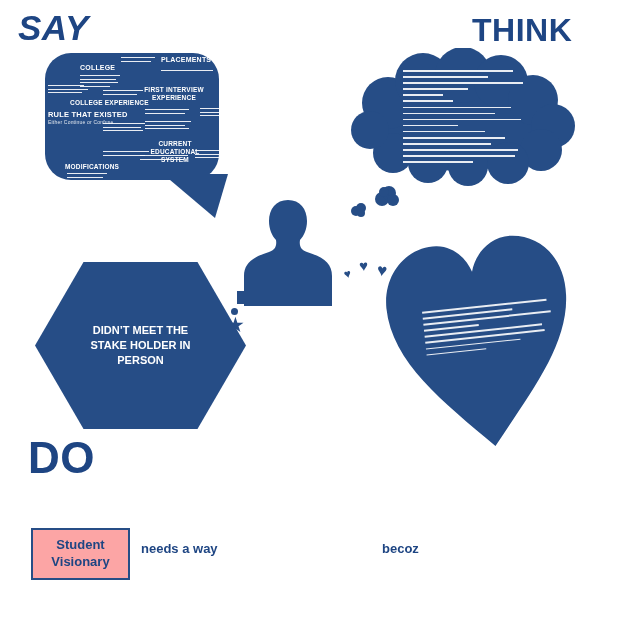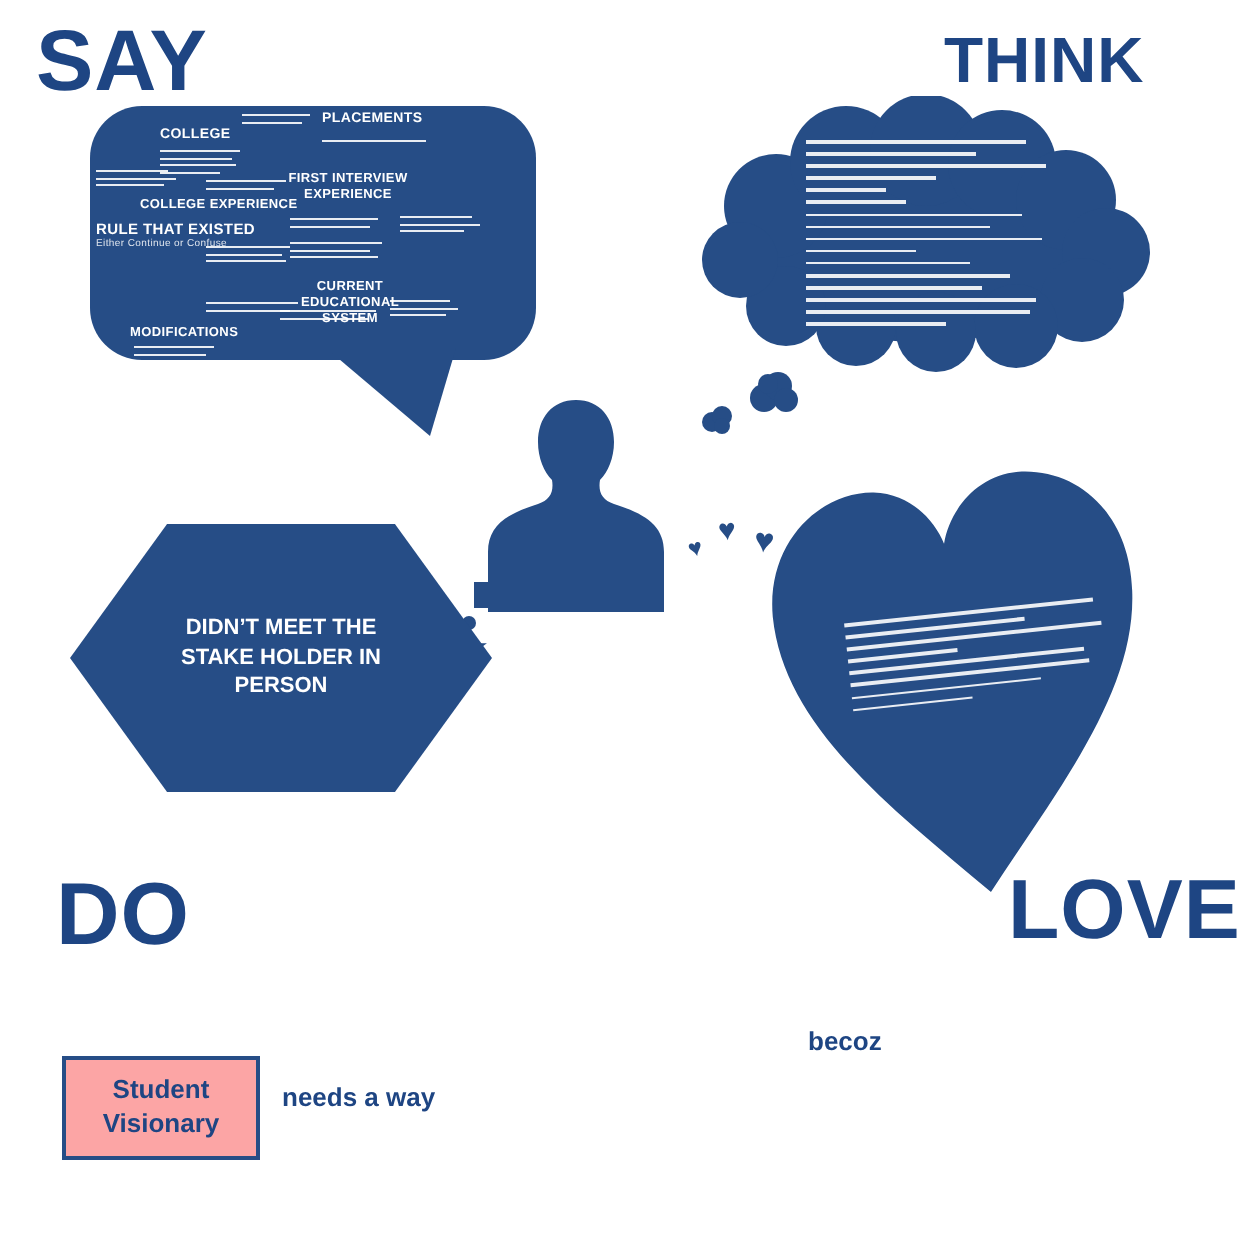--- a/index.html
+++ b/index.html
@@ -1,28 +1,28 @@
 <!DOCTYPE html>
 <html><head>
 <meta charset="utf-8">
 <style>
   html,body{margin:0;padding:0;background:#ffffff;}
   .canvas{position:relative;width:621px;height:621px;background:#ffffff;overflow:hidden;
           font-family:"Liberation Sans",sans-serif;color:#1e4583;}
 
   .h{position:absolute;font-weight:bold;color:#1e4583;letter-spacing:.5px;line-height:1;}
-  #h-say{left:18px;top:10px;font-size:43px;}
+  #h-say{left:18px;top:10px;font-size:35px;font-style:italic;}
   #h-think{left:472px;top:14px;font-size:32px;}
   #h-do{left:28px;top:436px;font-size:44px;}
   #h-love{left:504px;top:434px;font-size:42px;}
 
   .fill{position:absolute;background:#264d86;}
 
   
-  #bubble{left:45px;top:53px;width:223px;height:127px;border-radius:26px;}
+  #bubble{left:45px;top:53px;width:174px;height:127px;border-radius:26px;}
   #bubble-tail{position:absolute;left:158px;top:172px;width:72px;height:48px;}
   .bubble-sec{position:absolute;color:#fff;font-weight:bold;font-size:6.5px;line-height:1.2;
               letter-spacing:.2px;white-space:nowrap;}
   .bubble-sec.wrap{white-space:normal;text-align:center;}
   .sub{display:block;font-size:5px;font-weight:normal;opacity:.85;}
 
   
   .lines{position:absolute;display:flex;flex-direction:column;gap:2.4px;}
   .lines i{display:block;height:1.2px;background:rgba(255,255,255,.9);}
   .lines.big{gap:4.6px;}
@@ -38,49 +38,48 @@
   #trail-square{left:237px;top:291px;width:13px;height:13px;}
   #trail-dot{position:absolute;left:231px;top:308px;width:7px;height:7px;border-radius:50%;background:#264d86;}
   .glyph{position:absolute;color:#264d86;line-height:1;}
   #trail-star{left:226px;top:314px;font-size:21px;}
   #heart-1{left:344px;top:268px;font-size:12px;transform:rotate(-14deg);}
   #heart-2{left:359px;top:258px;font-size:15px;transform:rotate(-4deg);}
   #heart-3{left:377px;top:262px;font-size:17px;transform:rotate(6deg);}
   .blob{position:absolute;}
 
   
-  #hexagon{left:35px;top:262px;width:211px;height:134px;
+  #hexagon{left:35px;top:262px;width:211px;height:167px;
      clip-path:polygon(0 50%,23% 0,77% 0,100% 50%,77% 100%,23% 100%);
      display:flex;align-items:center;justify-content:center;}
   #hexagon-text{width:128px;text-align:center;color:#fff;font-weight:bold;font-size:11px;line-height:1.35;}
 
   
   #cloud{position:absolute;left:343px;top:48px;width:232px;height:140px;}
   #big-heart{position:absolute;left:380px;top:222px;width:202px;height:242px;transform:rotate(-8deg);}
 
   
   .box{position:absolute;border:2px solid #264d86;background:#fca5a5;color:#1e4583;font-weight:bold;
        box-sizing:border-box;display:flex;align-items:center;}
   #subject-box{left:31px;top:528px;width:99px;height:52px;justify-content:center;text-align:center;
        font-size:13px;line-height:1.3;}
   #method-box{left:220px;top:523px;width:156px;height:78px;font-size:12px;line-height:1.35;padding:6px 10px;}
   #reason-box{left:426px;top:523px;width:153px;height:78px;font-size:12px;line-height:1.35;padding:6px 12px;}
   .conn{position:absolute;color:#1e4583;font-weight:bold;font-size:13px;}
   #conn-1{left:141px;top:541px;}
-  #conn-2{left:382px;top:513px;margin-left:22px;}
+  #conn-2{left:382px;top:541px;}
 </style>
 </head>
 <body>
 
 <div class="canvas">
 
   <div class="h" id="h-say">SAY</div>
   <div class="h" id="h-do">DO</div>
   <div class="h" id="h-think">THINK</div>
-  <div class="h" id="h-love">LOVE</div>
 
   <div class="fill" id="bubble">
     <div class="bubble-sec" style="left:35px;top:11px;font-size:7px;">COLLEGE</div>
     <div class="bubble-sec" style="left:116px;top:3px;font-size:7px;">PLACEMENTS</div>
     <div class="bubble-sec" style="left:25px;top:46px;">COLLEGE EXPERIENCE</div>
     <div class="bubble-sec wrap" style="left:98px;top:33px;width:62px;">FIRST INTERVIEW EXPERIENCE</div>
     <div class="bubble-sec" style="left:3px;top:57px;font-size:7.5px;">
       <span>RULE THAT EXISTED</span>
       <span class="sub">Either Continue or Confuse</span>
     </div>

